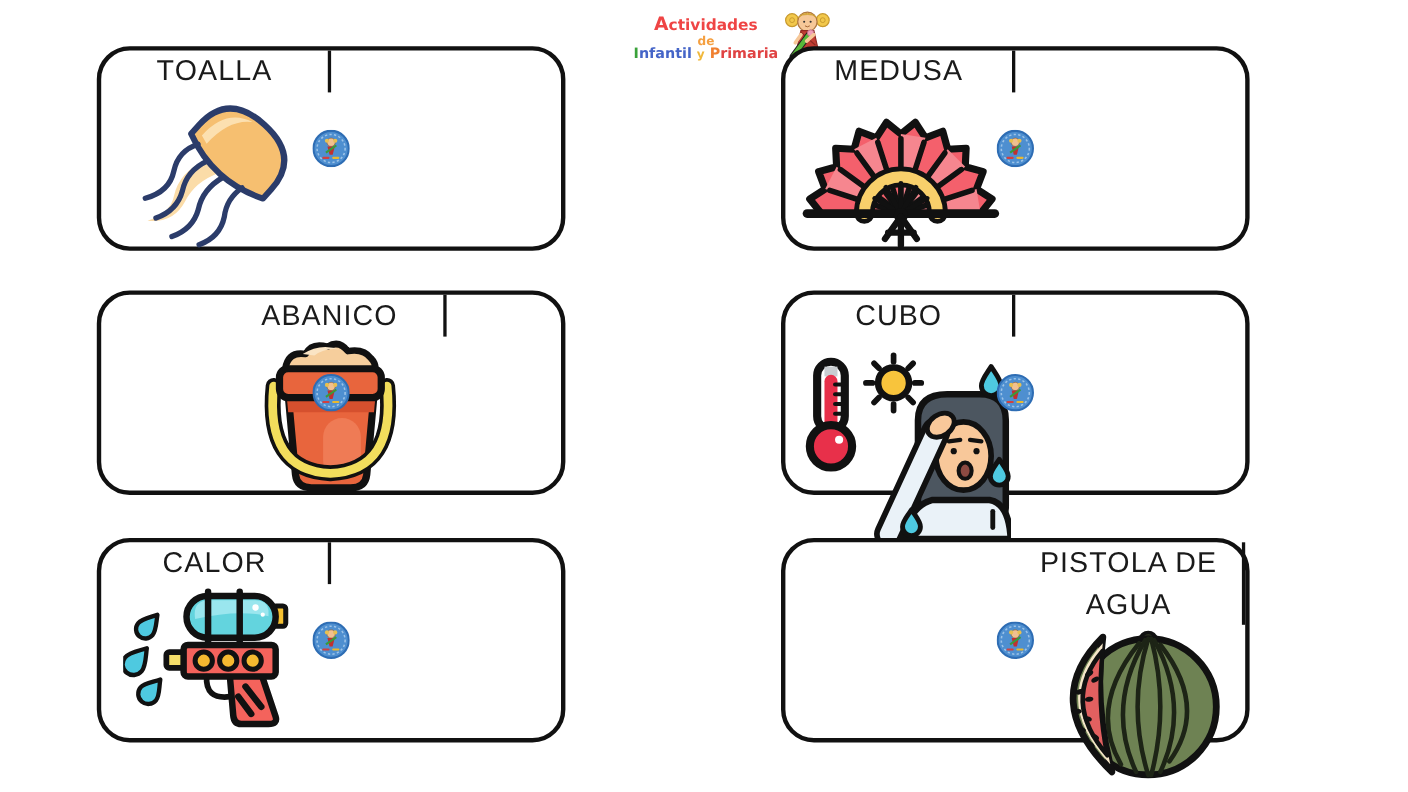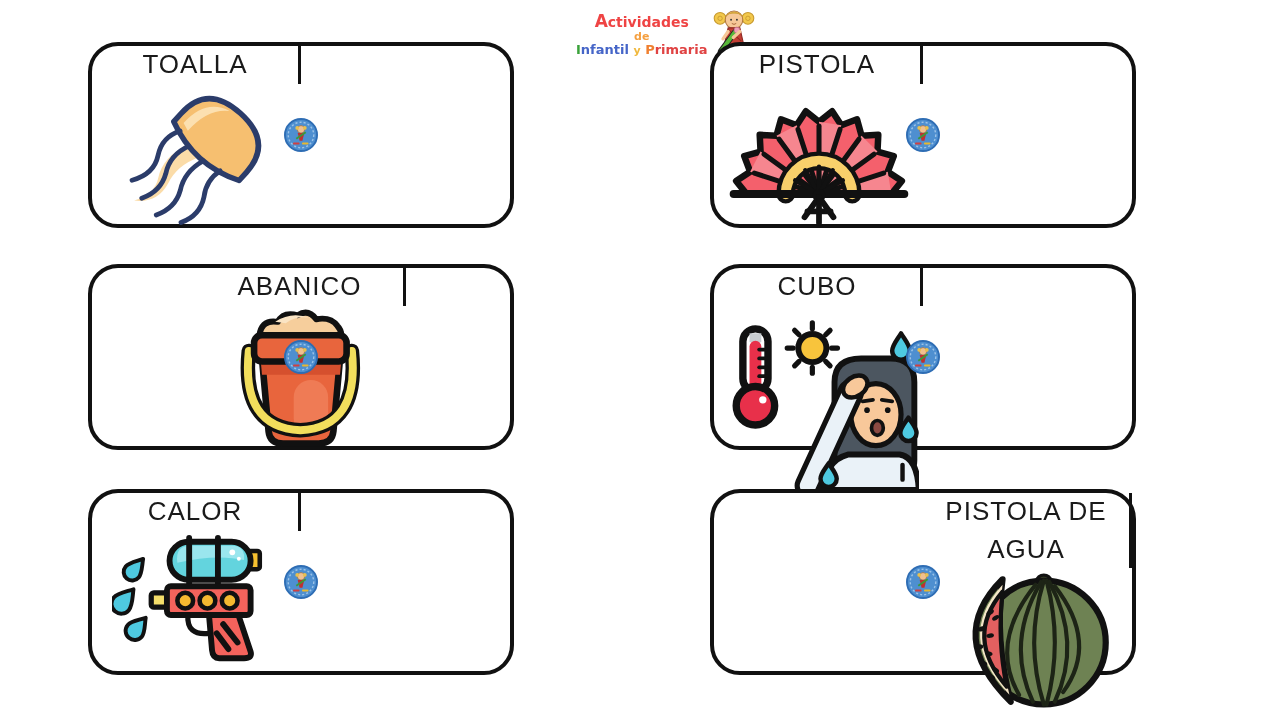--- a/index.html
+++ b/index.html
@@ -182,21 +182,21 @@
           <circle cx="90" cy="53" r="6" fill="#f5b930" stroke="#111" stroke-width="3.5"></circle>
           <path d="M58,64 Q57,80 74,78" fill="none" stroke="#111" stroke-width="4"></path>
         </g>
       </svg>
     </span>
   </div>
 </div>
 
 <div class="card" style="left:710px;top:42px;">
   <div class="half left">
-      <span class="word">PISTOLA</span>
+      <span class="word">MEDUSA</span>
     </div>
   <span class="badge">
     <svg width="34" height="34" viewBox="0 0 36 36">
       <circle cx="18" cy="18" r="17" fill="#4e8fd0" stroke="#2e6db4" stroke-width="2"></circle>
       <circle cx="18" cy="18" r="13.5" fill="none" stroke="#9cc3e8" stroke-width="1.5" stroke-dasharray="2.2,2.2"></circle>
       <circle cx="18" cy="12" r="4" fill="#f0c090" stroke="#8a5a30" stroke-width="0.6"></circle>
       <circle cx="14" cy="10.5" r="2" fill="#e8c050"></circle>
         <circle cx="22" cy="10.5" r="2" fill="#e8c050"></circle>
       <path d="M14.5,16 L21.5,16 L19.5,24 L16.5,24 Z" fill="#c03030"></path>
       <line x1="13" y1="22" x2="23" y2="15" stroke="#3a9a3a" stroke-width="2"></line>

